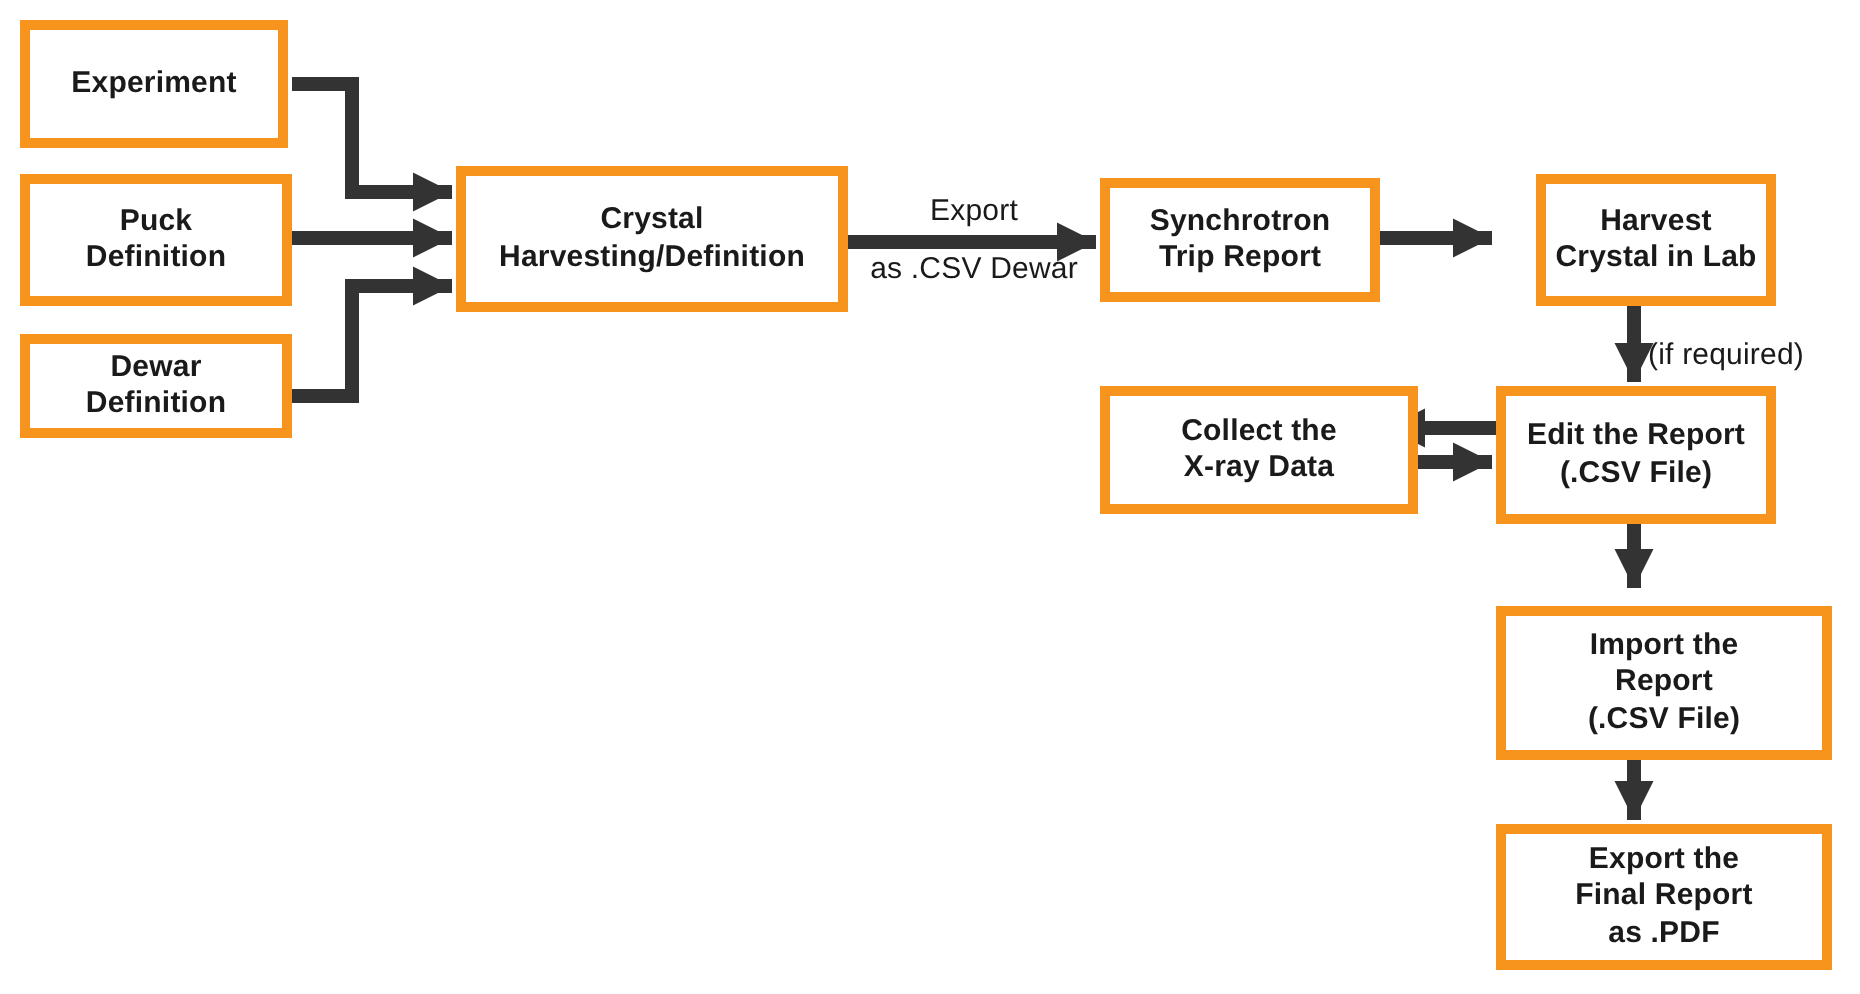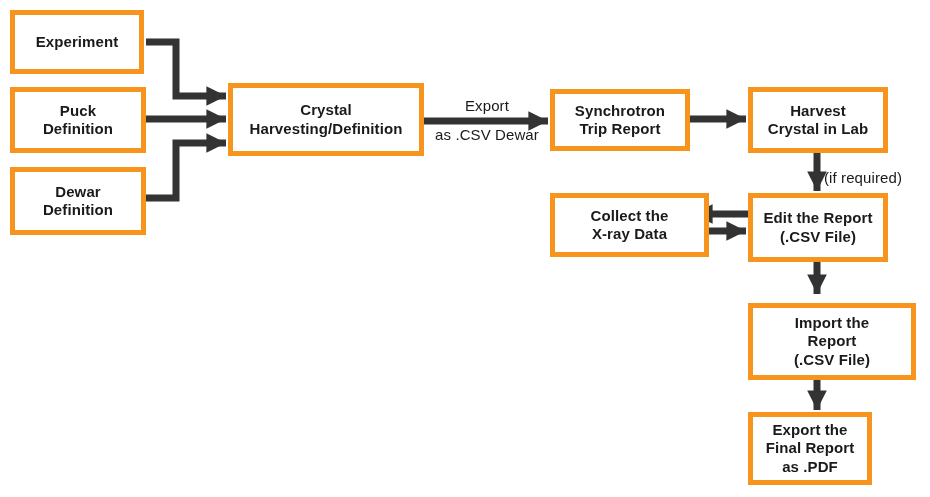--- a/index.html
+++ b/index.html
@@ -52,57 +52,57 @@
 
   <div class="node" style="left:10px;top:10px;width:134px;height:64px">
     <span class="node-label">Experiment</span>
   </div>
 
   <div class="node" style="left:10px;top:87px;width:136px;height:66px">
     <span class="node-label">Puck
 Definition</span>
   </div>
 
-  <div class="node" style="left:10px;top:167px;width:136px;height:68px">
+  <div class="node" style="left:10px;top:167px;width:136px;height:52px">
     <span class="node-label">Dewar
 Definition</span>
   </div>
 
   <div class="node" style="left:550px;top:89px;width:140px;height:62px">
     <span class="node-label">Synchrotron
 Trip Report</span>
   </div>
 
   <div class="node" style="left:228px;top:83px;width:196px;height:73px">
     <span class="node-label">Crystal
 Harvesting/Definition</span>
   </div>
 
-  <div class="node" style="left:748px;top:87px;width:140px;height:66px">
+  <div class="node" style="left:768px;top:87px;width:120px;height:66px">
     <span class="node-label">Harvest
 Crystal in Lab</span>
   </div>
 
   <div class="node" style="left:550px;top:193px;width:159px;height:64px">
     <span class="node-label">Collect the
 X-ray Data</span>
   </div>
 
   <div class="node" style="left:748px;top:193px;width:140px;height:69px">
     <span class="node-label">Edit the Report
 (.CSV File)</span>
   </div>
 
   <div class="node" style="left:748px;top:303px;width:168px;height:77px">
     <span class="node-label">Import the
 Report
 (.CSV File)</span>
   </div>
 
-  <div class="node" style="left:748px;top:412px;width:124px;height:73px">
+  <div class="node" style="left:748px;top:412px;width:168px;height:73px">
     <span class="node-label">Export the
 Final Report
 as .PDF</span>
   </div>
 
   <div class="edge-label" style="left:437px;top:97px;width:100px">Export</div>
 
   <div class="edge-label" style="left:430px;top:126px;width:114px">as .CSV Dewar</div>
 
   <div class="edge-label" style="left:824px;top:169px;text-align:right">(if required)</div>

